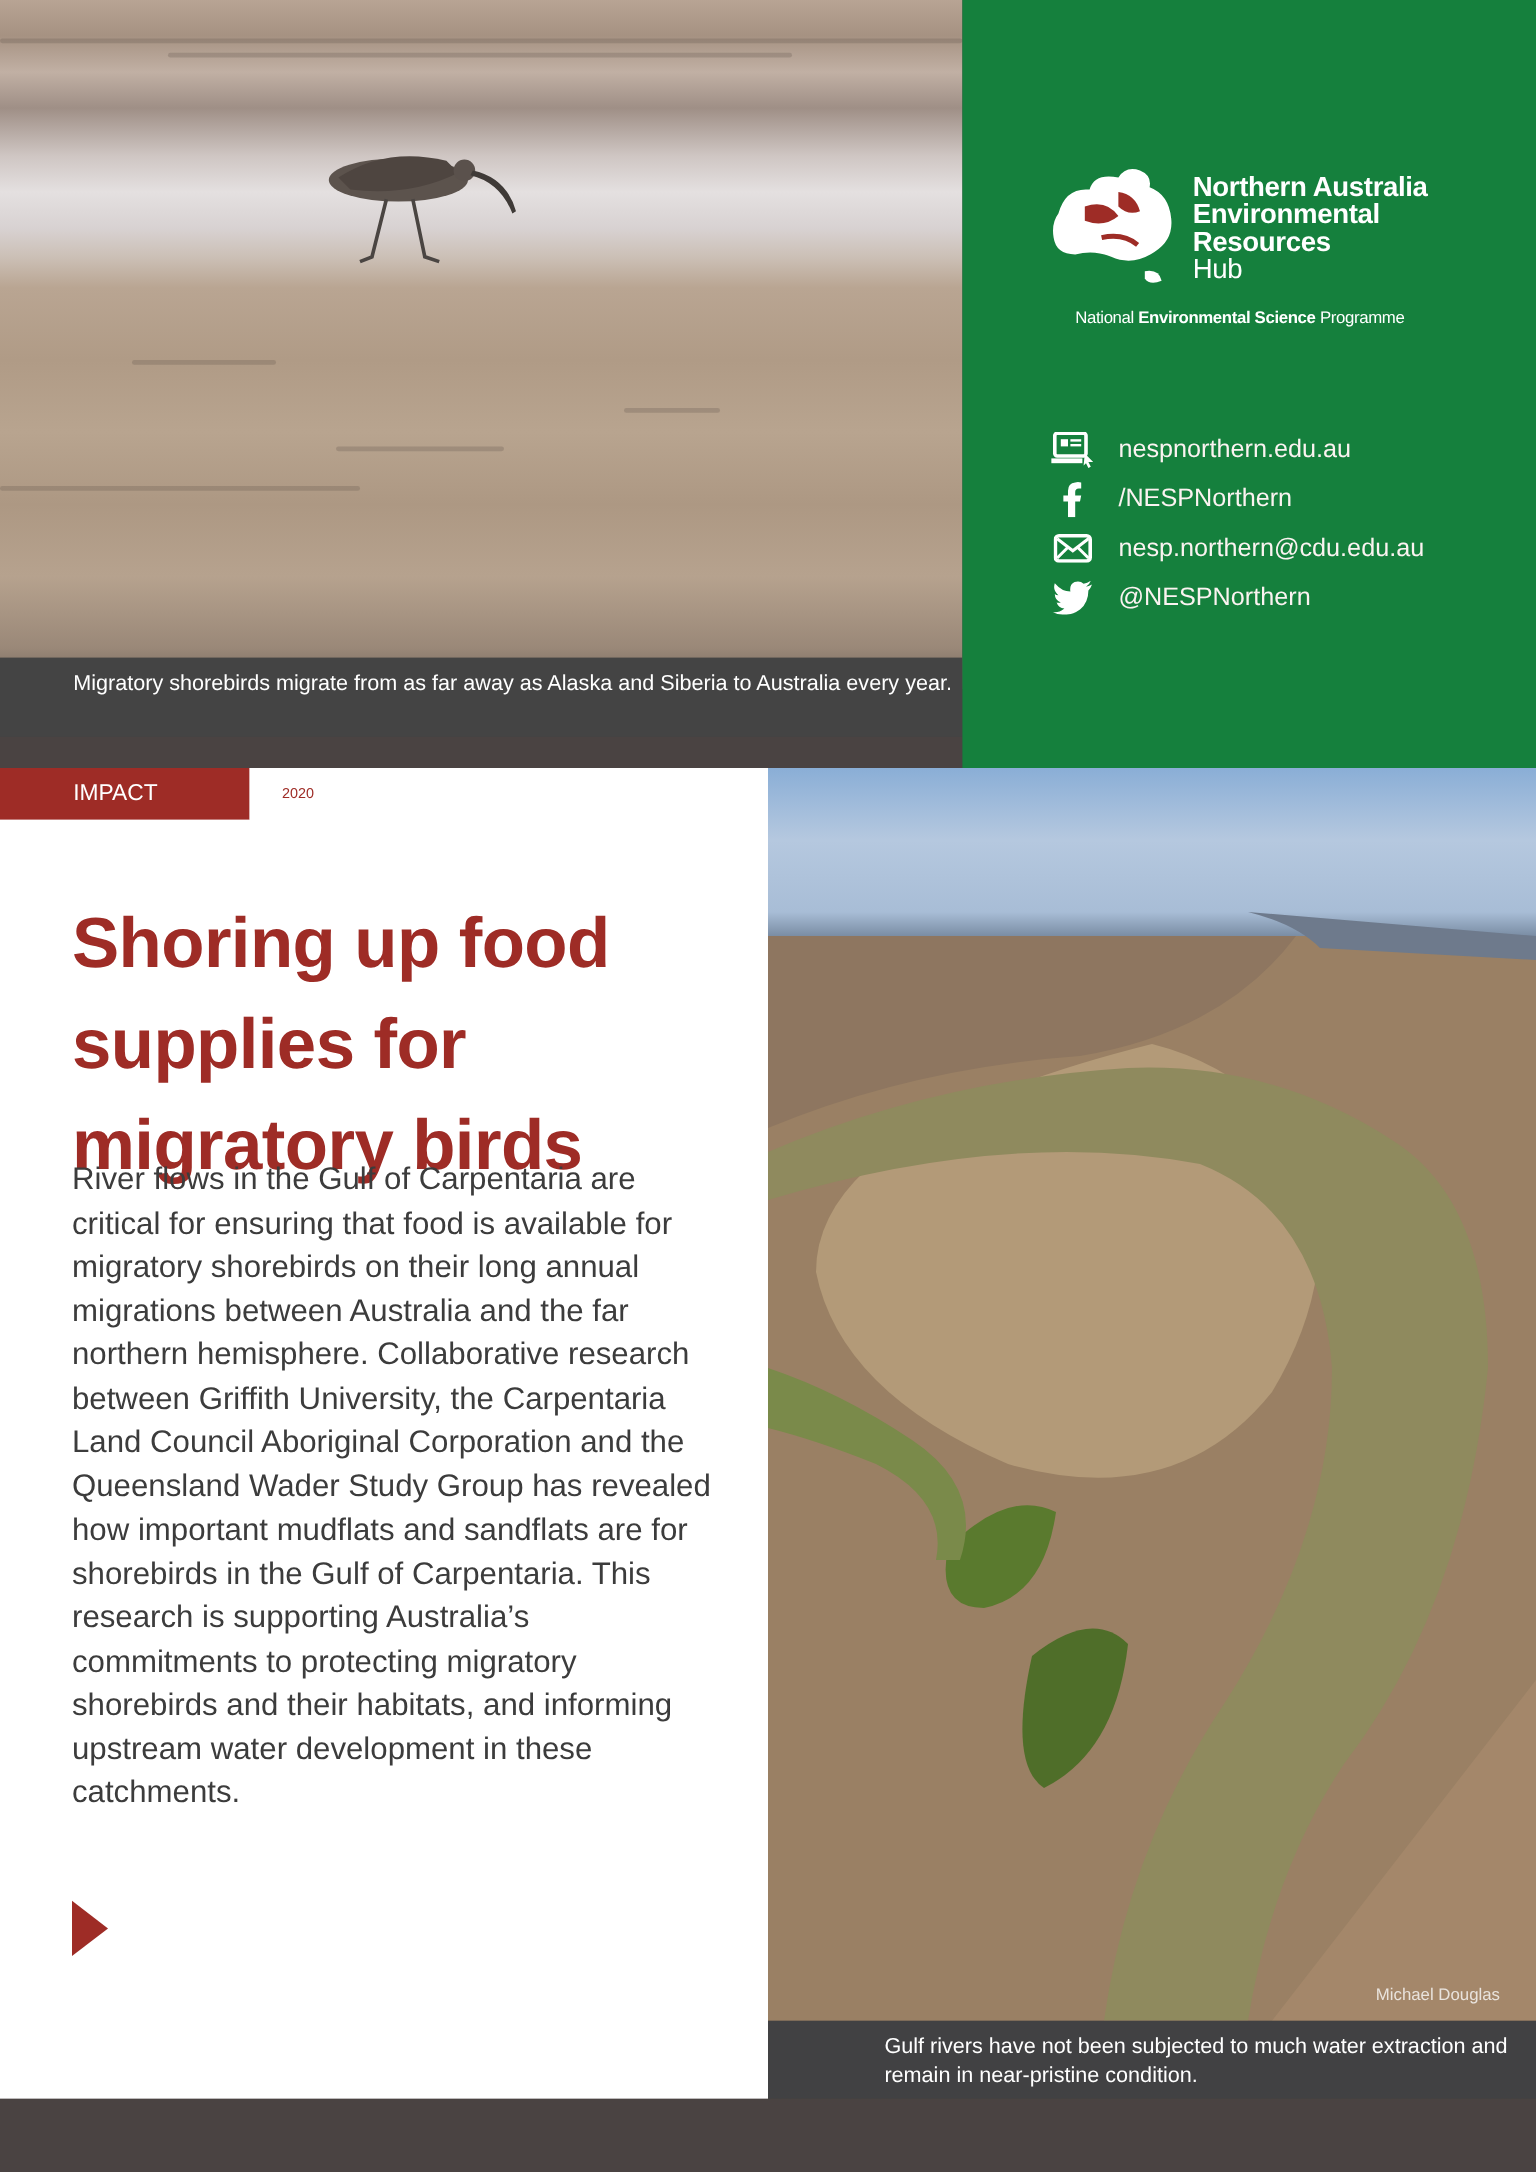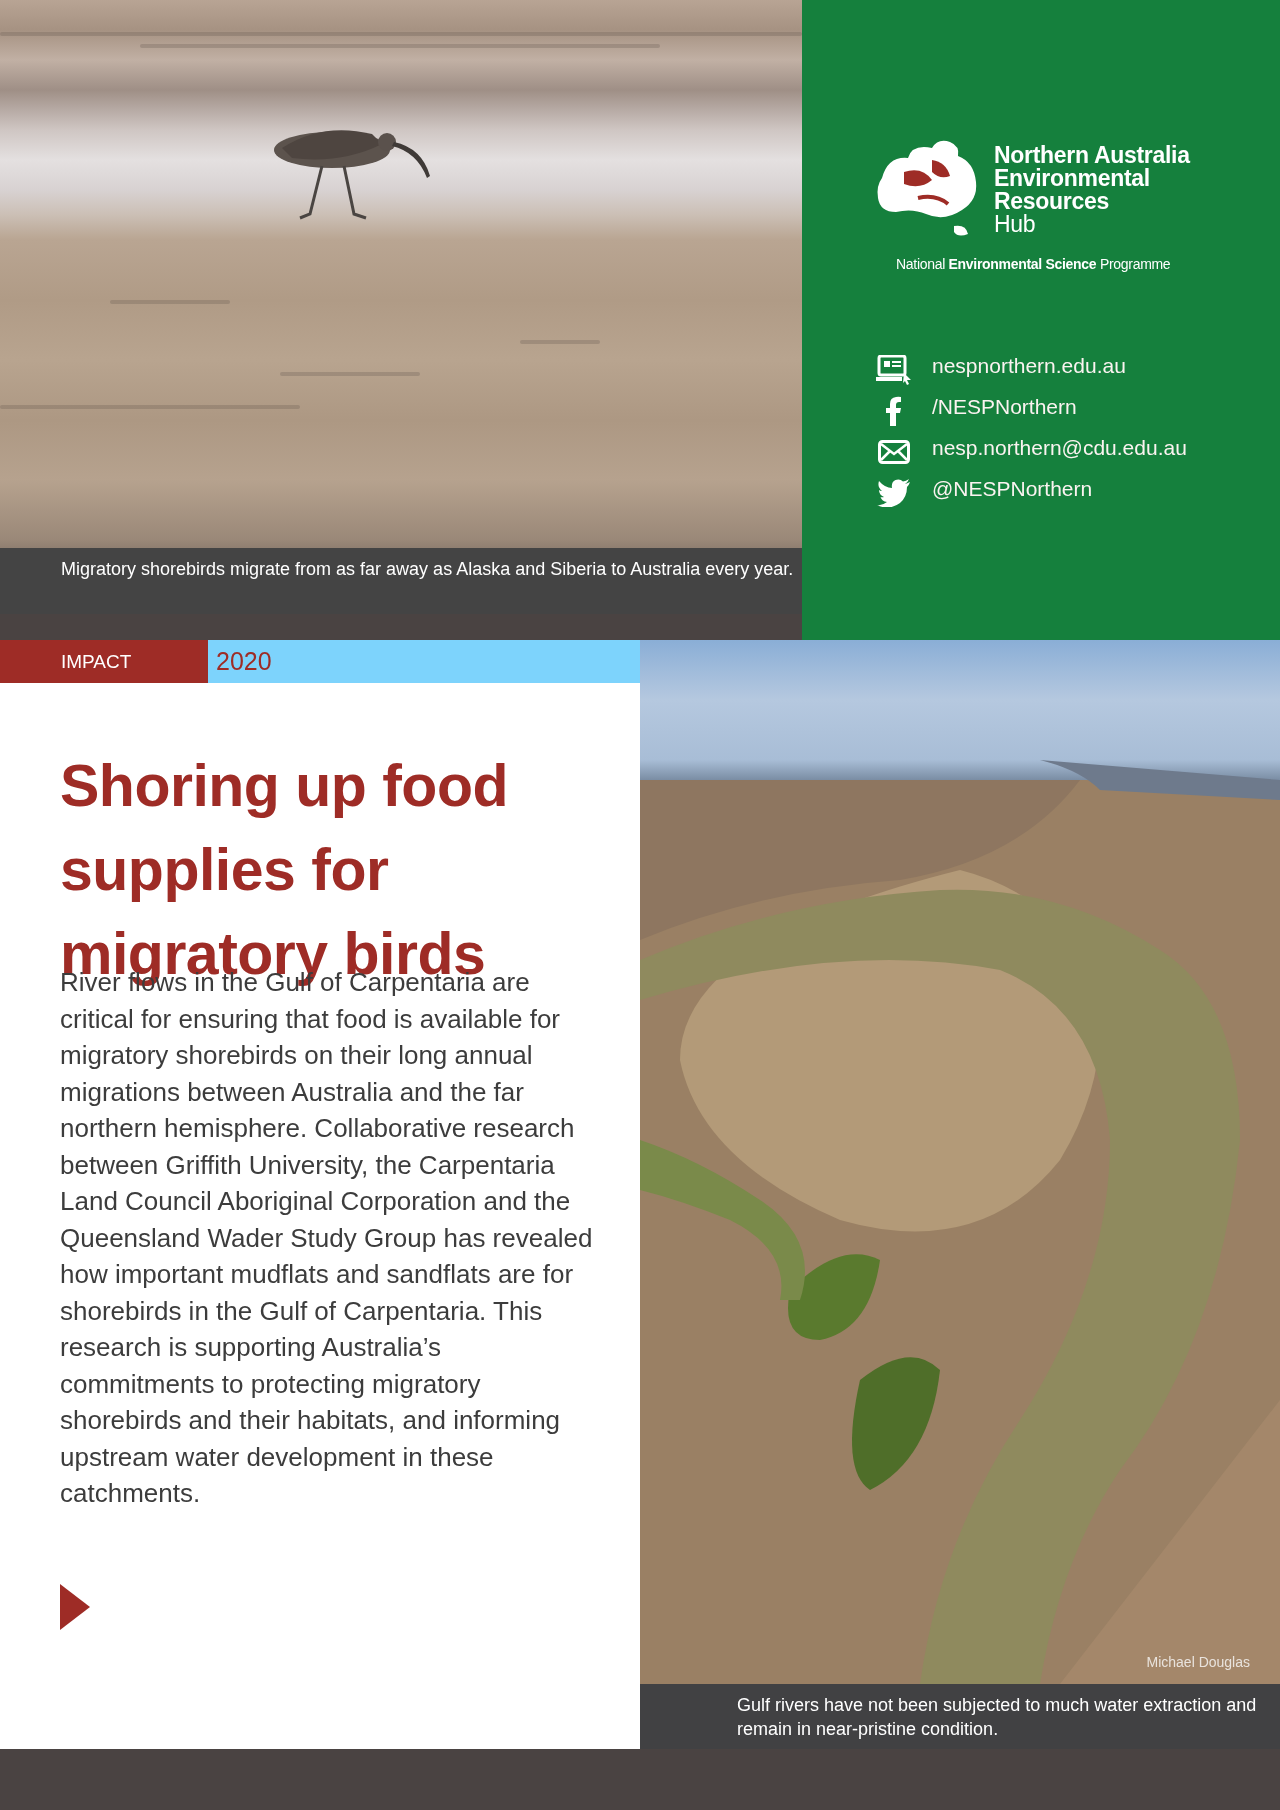--- a/index.html
+++ b/index.html
@@ -29,28 +29,28 @@
   }
 
   
   .red-panel { position: absolute; left: 802px; top: 0; width: 568px; height: 640px; background: #15803d; color: #fff; }
   .logo { position: absolute; left: 72px; top: 138px; width: 110px; height: 105px; }
   .logo-text { position: absolute; left: 192px; top: 144px; font-weight: bold; font-size: 23px; line-height: 23px; letter-spacing: -0.3px; }
   .logo-text .hub { font-weight: normal; }
   .programme { position: absolute; left: 94px; top: 256px; font-size: 14px; letter-spacing: -0.3px; }
   .programme b { font-weight: bold; }
   .contacts { position: absolute; left: 72px; top: 354px; }
-  .contact { display: flex; height: 41px; }
+  .contact { display: flex; align-items: center; height: 41px; }
   .contact .ic { width: 40px; height: 32px; display: flex; align-items: center; justify-content: center; margin-right: 18px; }
   .contact .txt { font-size: 21px; color: #fbf3f1; }
 
   
   .impact-bar { position: absolute; left: 0; top: 640px; height: 43px; display: flex; }
   .impact-label { background: #9e2c26; color: #fff; font-size: 19px; height: 43px; line-height: 43px; padding: 0 12px 0 61px; width: 208px; }
-  .impact-year { color: #9e2c26; font-size: 25px; line-height: 43px; padding-left: 8px; background: #7dd3fc; width: 432px; }
+  .impact-year { color: #9e2c26; font-size: 12px; line-height: 43px; padding-left: 27px; background: #ffffff; width: 432px; }
 
   
   .left-col { position: absolute; left: 0; top: 640px; width: 640px; height: 1109px; background: #ffffff; z-index: 0; }
   .title {
     position: absolute; left: 60px; top: 744px; width: 560px; color: #9e2c26;
     font-weight: bold; font-size: 59px; line-height: 84px; letter-spacing: -0.5px;
   }
   .body-text {
     position: absolute; left: 60px; top: 964px; width: 540px; color: #3c3c3c;
     font-size: 26px; line-height: 36.5px;

